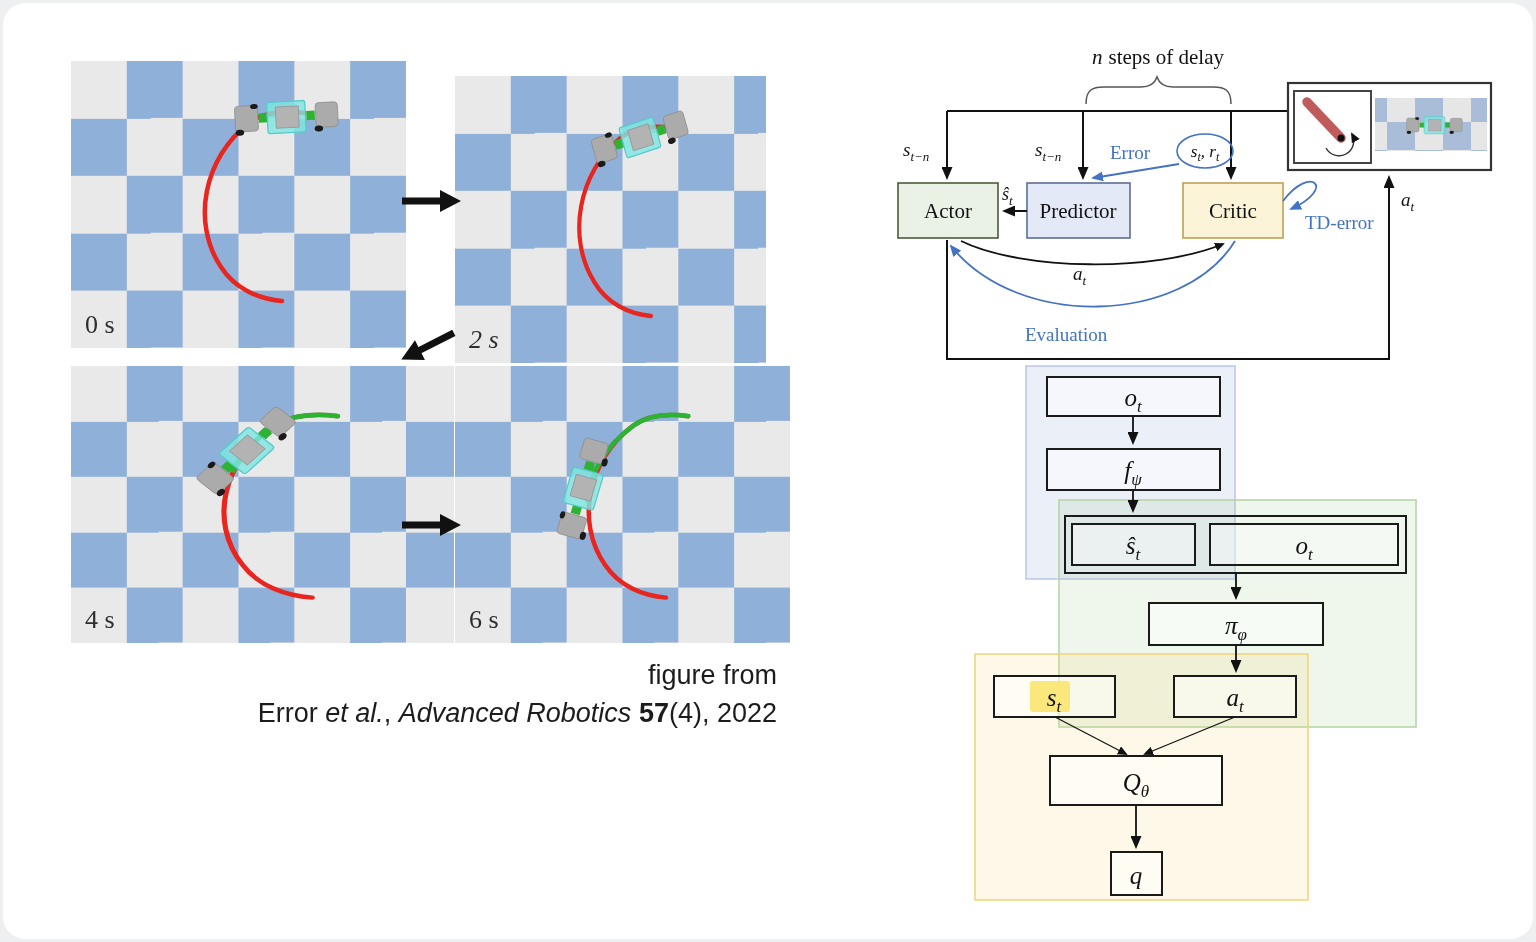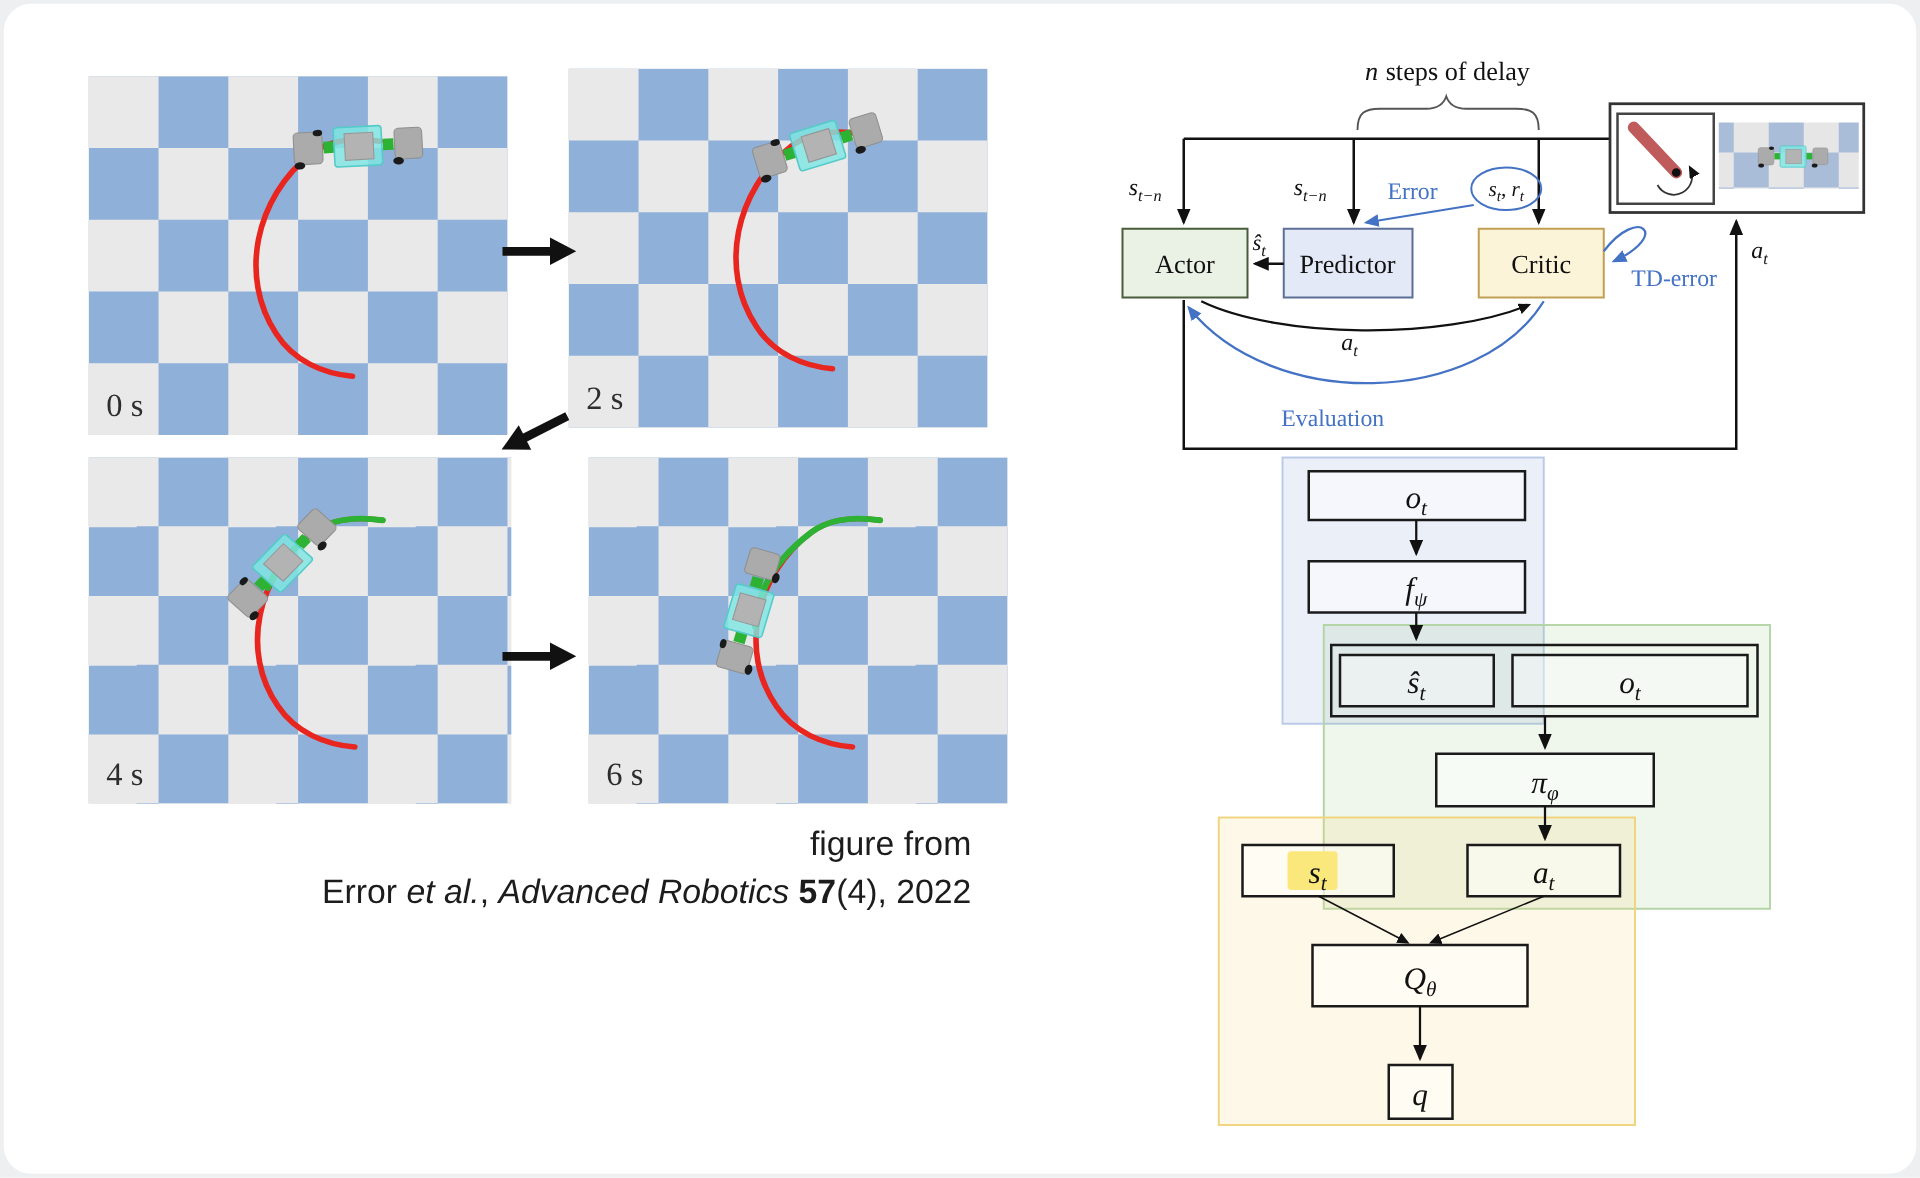--- a/index.html
+++ b/index.html
@@ -5,23 +5,23 @@
   html,body{margin:0;padding:0;background:#edeff1;}
   #stage{position:relative;width:1536px;height:942px;}
   .slide{position:absolute;inset:3px;background:#ffffff;border-radius:22px;overflow:hidden;
          font-family:"Liberation Serif", serif;}
   
   .sim-panel{position:absolute;background-color:#e9e9e9;
     background-image:repeating-conic-gradient(#8fb0d8 0% 25%, #e9e9e9 0% 50%);}
   .sim-panel.top{background-size:111.67px 114.8px;}
   .sim-panel.bot{background-size:111.67px 110.8px;}
   #panel1{left:68px;top:58px;width:335px;height:287px;text-decoration:underline;}
-  #panel2{left:452px;top:52px;width:335px;height:287px;}
-  #panel3{left:68px;top:363px;width:338px;height:277px;}
-  #panel4{left:452px;top:363px;width:335px;height:277px;margin-left:16px;}
+  #panel2{left:452px;top:73px;width:311px;height:287px;font-style:italic;}
+  #panel3{left:68px;top:363px;width:383px;height:277px;}
+  #panel4{left:452px;top:363px;width:335px;height:277px;}
   .sim-panel svg{position:absolute;inset:0;width:100%;height:100%;}
   .time-label{position:absolute;left:14px;bottom:8px;font-size:26px;color:#2e2e2e;
     font-family:"Liberation Serif",serif;}
   
   .panel-arrow{position:absolute;width:62px;height:26px;}
   #parrow1{left:397px;top:185px;}
   #parrow2{left:394px;top:330px;transform:rotate(153deg);}
   #parrow3{left:397px;top:509px;}
   
   .caption{position:absolute;left:84px;top:653px;width:690px;text-align:right;

